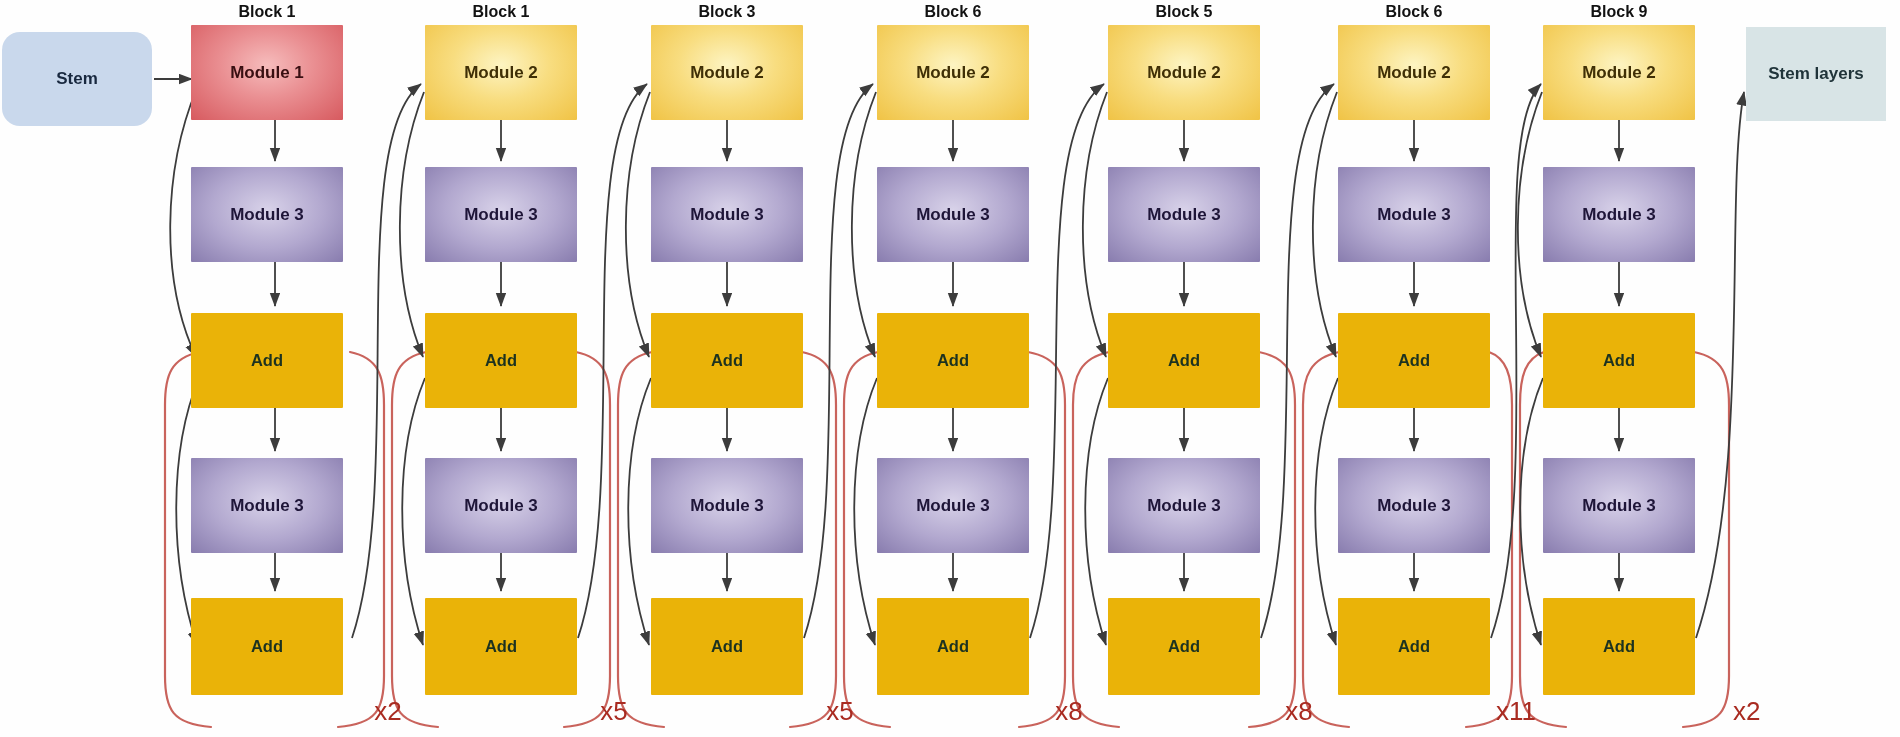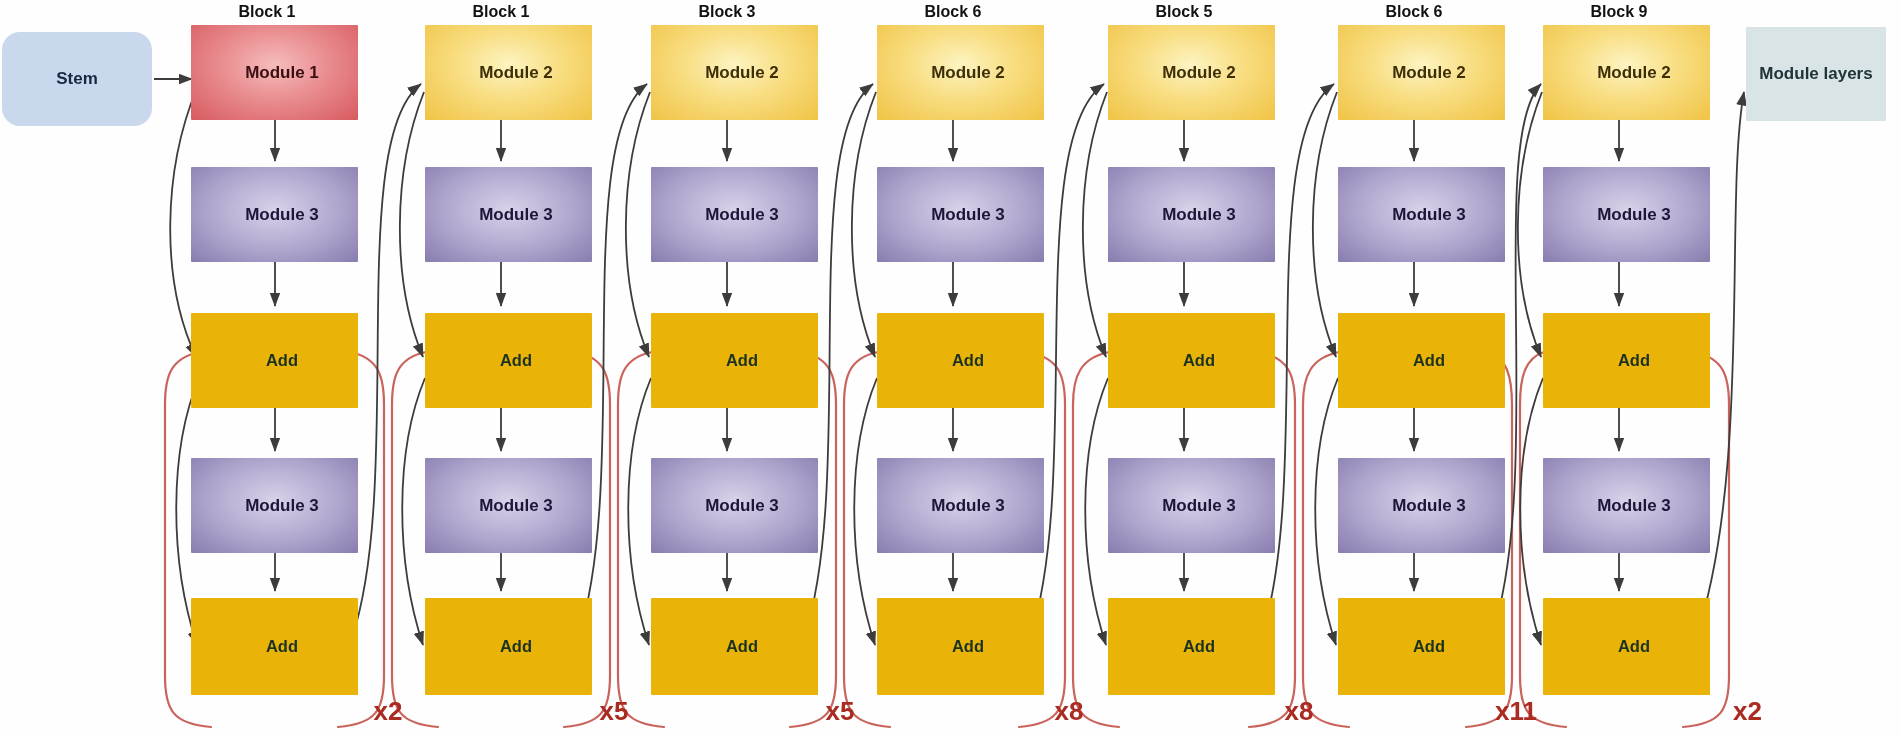--- a/index.html
+++ b/index.html
@@ -3,34 +3,34 @@
 <meta charset="utf-8">
 <style>
   html,body{margin:0;padding:0;background:#fff;}
   .canvas{position:relative;width:1900px;height:737px;background:#fefefe;overflow:hidden;
           font-family:"Liberation Sans","DejaVu Sans",sans-serif;}
   .layer{position:absolute;inset:0;width:1900px;height:737px;}
   .col{position:absolute;top:0;width:152px;height:737px;}
   .btitle{position:absolute;top:3px;left:0;width:152px;text-align:center;
           font-size:16px;font-weight:600;color:#121212;}
   .box{position:absolute;left:0;width:152px;height:95px;display:flex;align-items:center;
-       justify-content:center;font-size:17px;font-weight:600;border-radius:1px;padding-left:15px;}
+       justify-content:center;font-size:17px;font-weight:600;border-radius:1px;}
   .r1{top:25px}.r2{top:167px}.r3{top:313px}.r4{top:458px}.r5{top:598px;height:97px}
   .module1{background:radial-gradient(ellipse at 50% 42%,#f6bcbc 0%,#ea9093 42%,#d75a5f 100%);color:#390f12;}
   .module2{background:radial-gradient(ellipse at 50% 42%,#fdf4c2 0%,#f8dd80 45%,#f0c345 100%);color:#3f2f06;text-align:right;}
   .module3{background:radial-gradient(ellipse at 50% 45%,#d8d2e9 0%,#b2a8cf 52%,#887cae 100%);color:#1e1538;}
   .add{background:#eab308;color:#1c3220;font-size:16.5px;}
   .stem-box{position:absolute;left:2px;top:32px;width:150px;height:94px;background:#c9d8ec;
             color:#18283f;display:flex;align-items:center;justify-content:center;
             font-size:17px;font-weight:600;border-radius:18px;}
   .final-box{position:absolute;left:1746px;top:27px;width:140px;height:94px;background:#d8e4e6;
              color:#20343a;display:flex;align-items:center;justify-content:center;
              font-size:17px;font-weight:600;}
   .rep{position:absolute;top:696px;width:70px;text-align:center;
-       font-size:26px;font-weight:bold;color:#a92b21;}
+       font-size:26px;font-weight:normal;color:#a92b21;}
   .rep.last{width:90px;text-align:left;}
 </style>
 </head>
 <body>
 
 <div class="canvas">
 
   <svg class="layer" viewBox="0 0 1900 737" xmlns="http://www.w3.org/2000/svg">
     <defs>
       <marker id="ah" markerWidth="9" markerHeight="7" refX="7.5" refY="3" orient="auto">
@@ -118,21 +118,21 @@
         <path d="M1619 408 V451"></path>
         <path d="M1619 553 V591"></path>
         <path d="M1542 92 C1511 170 1509 280 1541 357"></path>
         <path d="M1543 378 C1513 450 1513 560 1541 645"></path>
         <path d="M1696 638 C1752 470 1724 200 1744 92"></path>
       </g>
     </g>
   </svg>
 
   <div class="stem-box">Stem</div>
-  <div class="final-box">Module layers</div>
+  <div class="final-box">Stem layers</div>
 
   <div class="col" style="left:191px">
     <div class="btitle">Block 1</div>
     <div class="box module1 r1">Module 1</div>
     <div class="box module3 r2">Module 3</div>
     <div class="box add r3">Add</div>
     <div class="box module3 r4">Module 3</div>
     <div class="box add r5">Add</div>
   </div>
 

